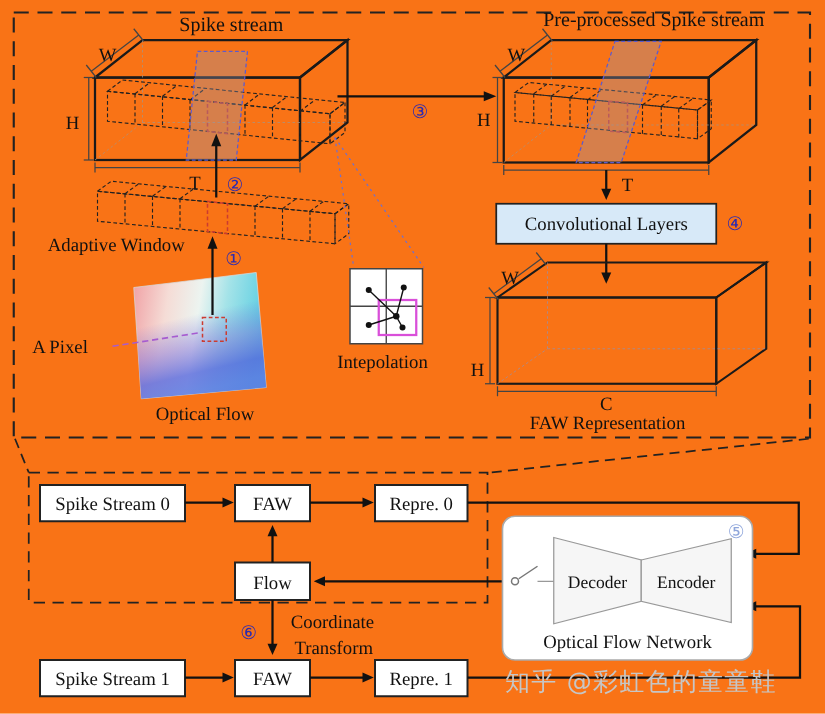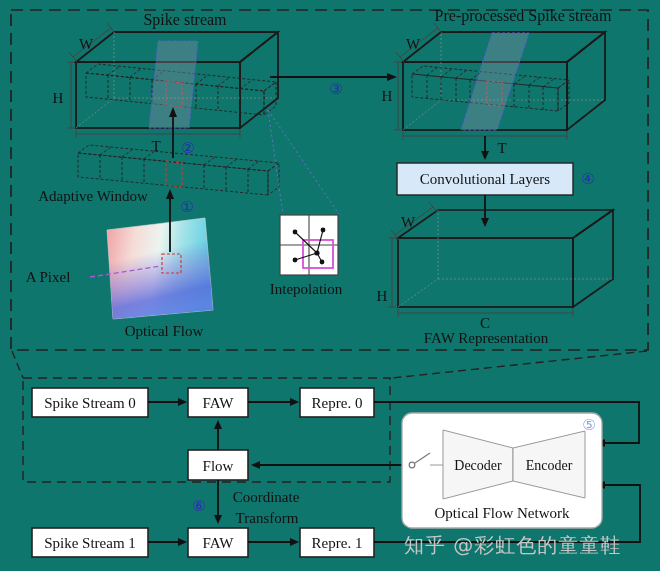--- a/index.html
+++ b/index.html
@@ -1,16 +1,16 @@
 <!DOCTYPE html>
 <html><head>
 <meta charset="utf-8">
 <style>
   html,body{margin:0;padding:0;background:#ffffff;}
-  .stage{position:relative;width:660px;height:571px;background:#0f766e;overflow:hidden;}
+  .stage{position:relative;width:660px;height:571px;background:#f97316;overflow:hidden;}
   svg{display:block;}
   text{font-family:"Liberation Serif","DejaVu Serif",serif;fill:#111;}
   .t15{font-size:15px;}
   .t16{font-size:16px;}
   .t14{font-size:14px;}
   .step{font-family:"DejaVu Sans",sans-serif;font-size:15px;fill:#2b2bb2;}
   .step5{font-family:"DejaVu Sans",sans-serif;font-size:15px;fill:#8fa6db;}
   .wm{font-family:"DejaVu Sans",sans-serif;font-size:20px;fill:#c6c6c6;letter-spacing:1px;}
   .solid{stroke:#1a1a1a;fill:none;}
   .dim{stroke:#444;stroke-width:1;fill:none;}

